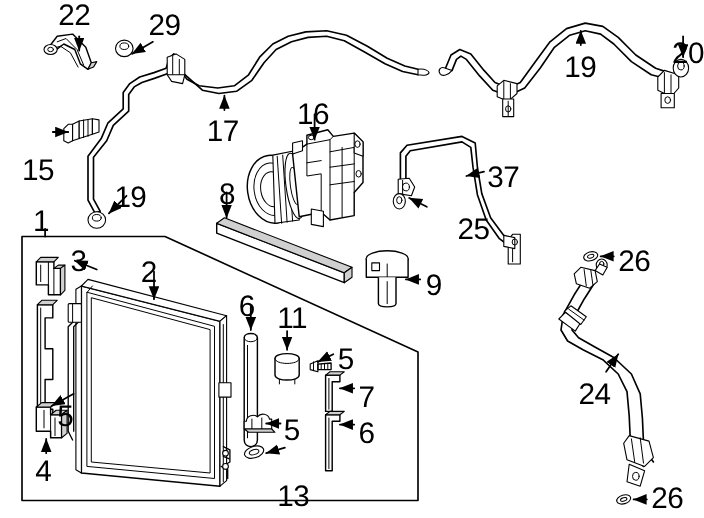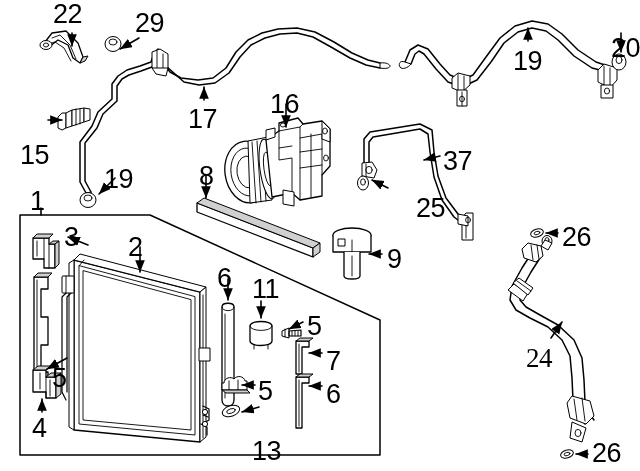--- a/index.html
+++ b/index.html
@@ -345,18 +345,18 @@
   <div class="callout" style="left:307px;top:313px;">5</div>
   <div class="callout" style="left:20px;top:94px;margin-top:48px;">15</div>
   <div class="callout" style="left:270px;top:91px;">16</div>
   <div class="callout" style="left:188px;top:106px;">17</div>
   <div class="callout" style="left:513px;top:48px;">19</div>
   <div class="callout" style="left:104px;top:166px;">19</div>
   <div class="callout" style="left:611px;top:18px;margin-top:17px;">20</div>
   <div class="callout" style="left:135px;top:10px;">29</div>
   <div class="callout" style="left:53px;top:1px;">22</div>
   <div class="callout" style="left:443px;top:148px;">37</div>
-  <div class="callout" style="left:526px;top:345px;font-family:Liberation Serif, serif;">24</div>
+  <div class="callout" style="left:526px;top:345px;">24</div>
   <div class="callout" style="left:380px;top:195px;margin-left:36px;">25</div>
   <div class="callout" style="left:562px;top:224px;">26</div>
   <div class="callout" style="left:592px;top:440px;">26</div>
 
 </div>
 
 </body></html>

